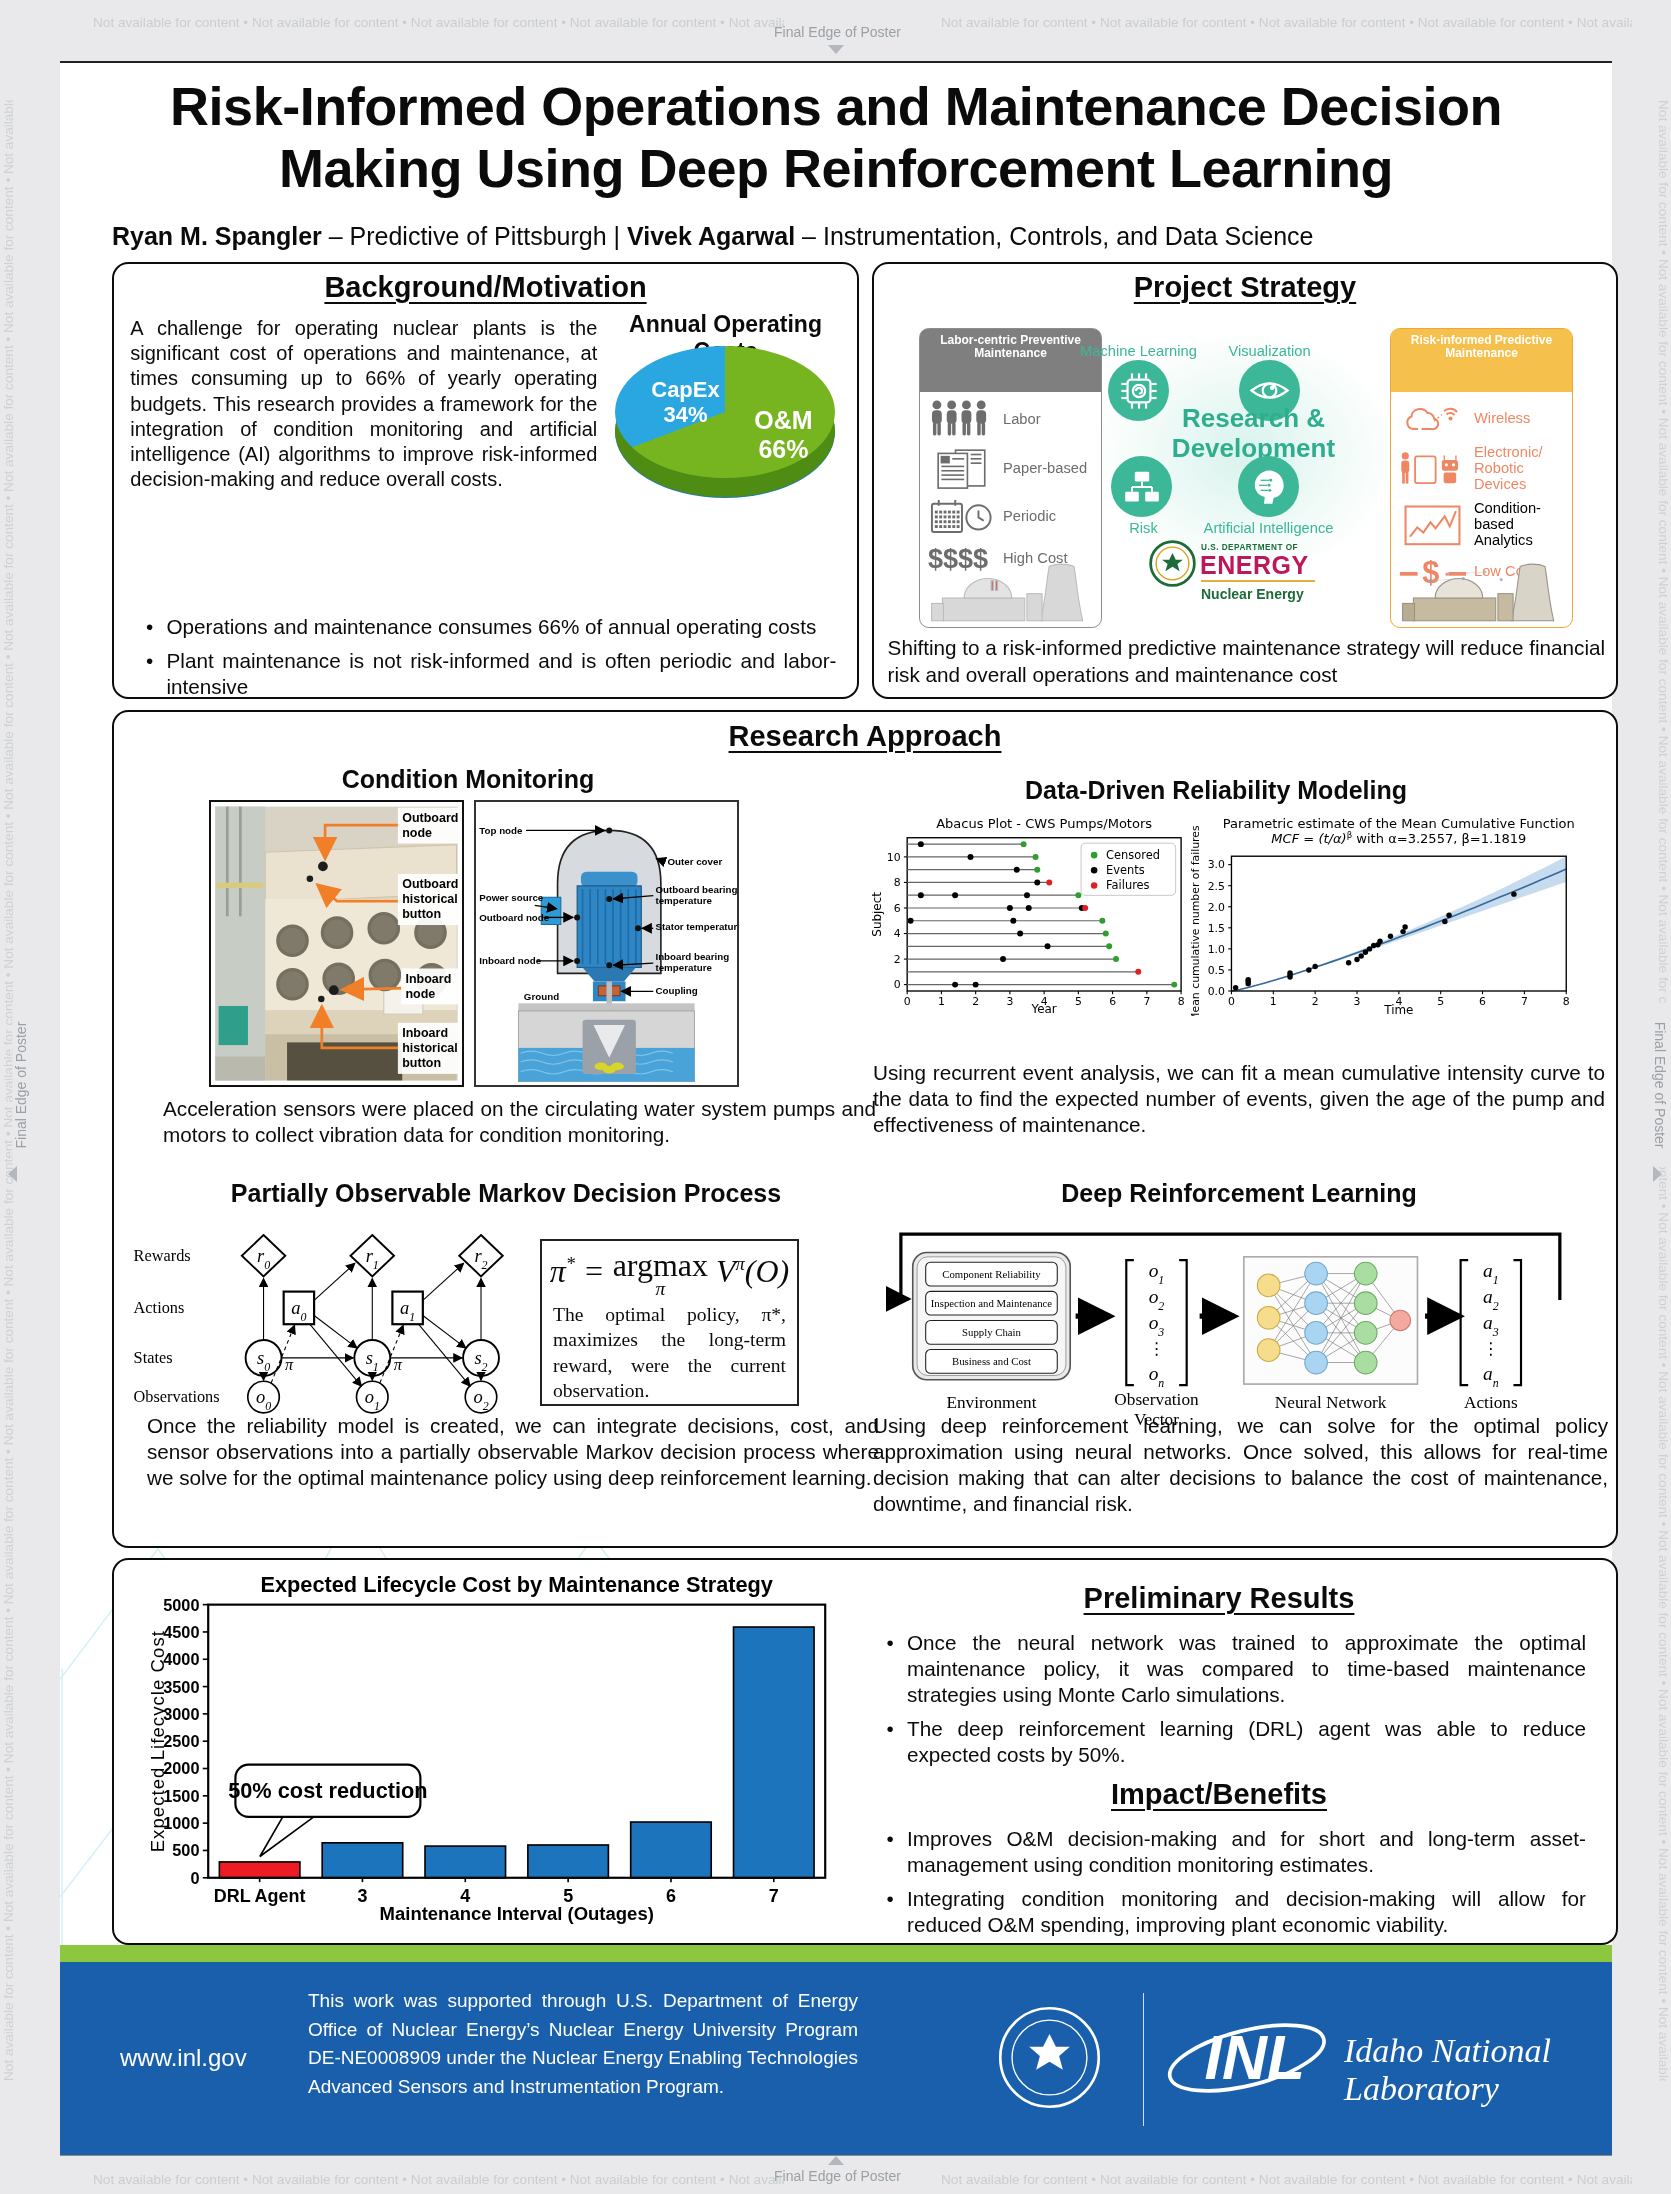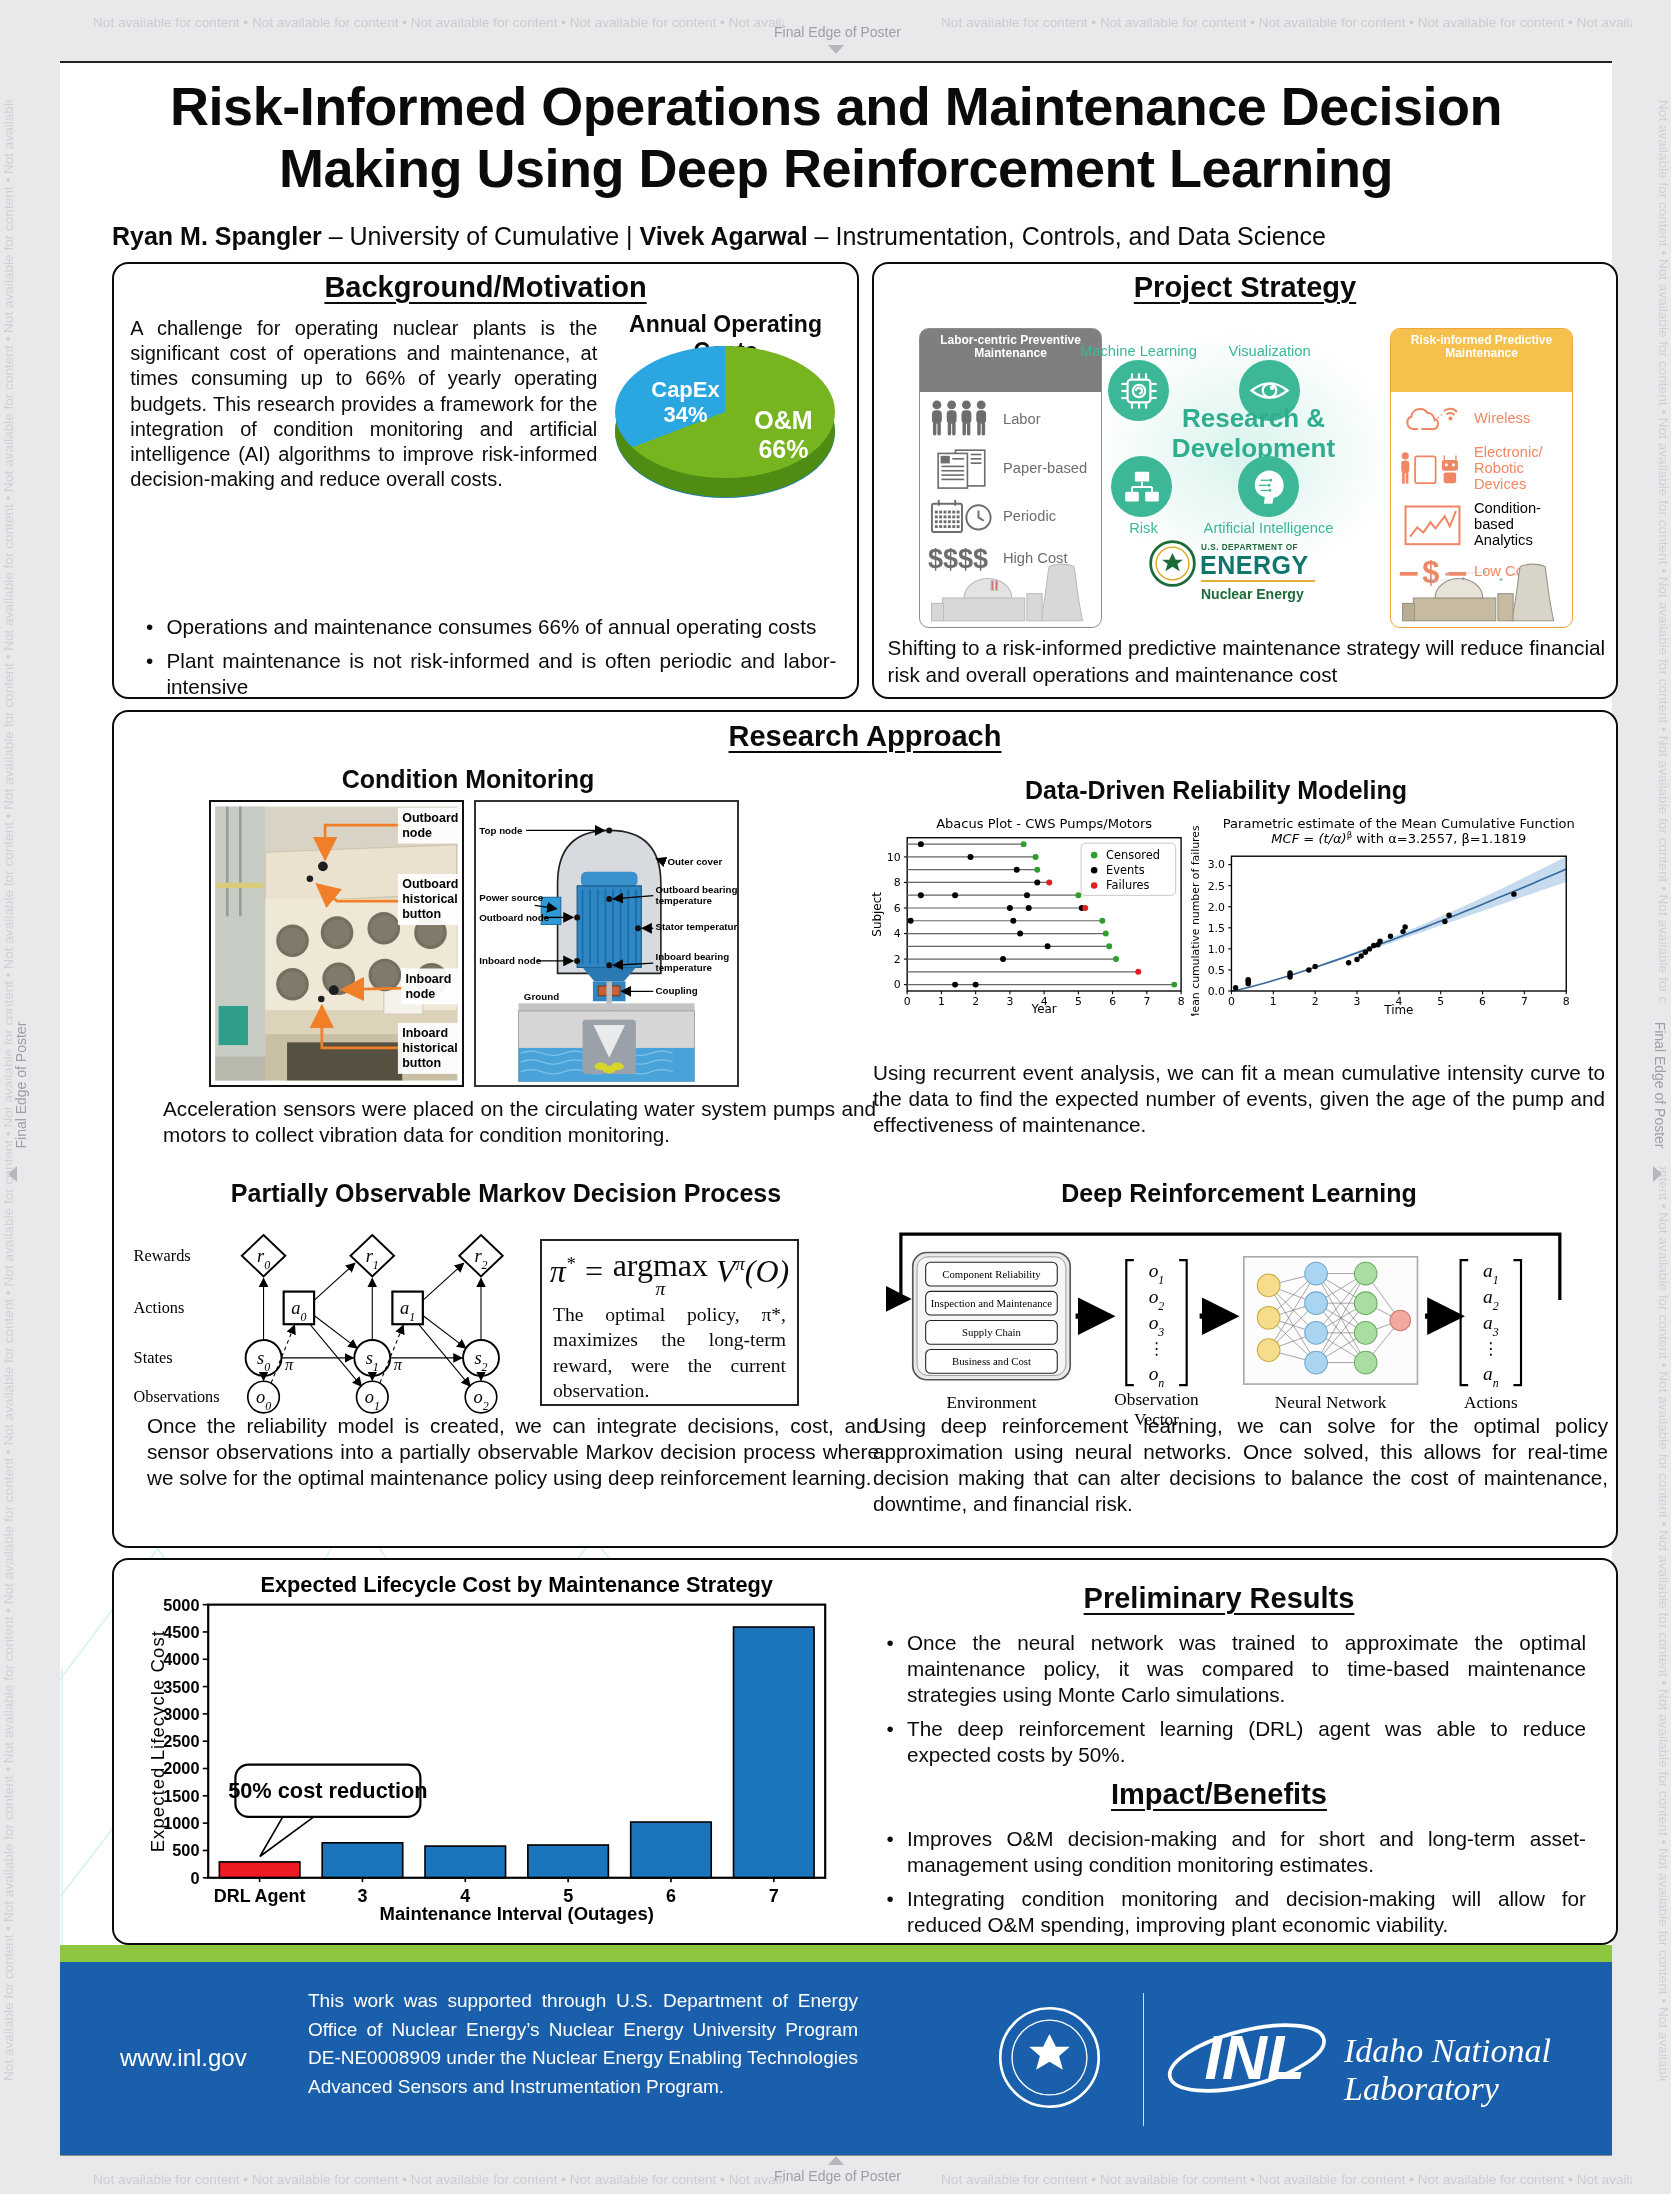--- a/index.html
+++ b/index.html
@@ -69,21 +69,21 @@
         <polyline points="0,620 180,380 360,640 540,300 760,660 980,360 1200,640"></polyline>
         <polyline points="0,1020 200,760 420,1040 640,700 900,1060 1140,760 1380,1050"></polyline>
         <polyline points="60,1450 260,1120 470,1440 700,1100 960,1440"></polyline>
         <line x1="4" y1="600" x2="4" y2="1200"></line>
       </g>
     </svg>
 
     <div class="ptitle" style="top:15.2px;">Risk-Informed Operations and Maintenance Decision</div>
     <div class="ptitle" style="top:77px;">Making Using Deep Reinforcement Learning</div>
     <div id="authors">
-      <b>Ryan M. Spangler</b><span> – University of Cumulative | </span><b>Vivek Agarwal</b><span> – Instrumentation, Controls, and Data Science</span>
+      <b>Ryan M. Spangler</b><span> – Predictive of Pittsburgh | </span><b>Vivek Agarwal</b><span> – Instrumentation, Controls, and Data Science</span>
     </div>
 
     <div class="pbox" style="left:52px;top:199px;width:743px;height:433px;">
       <div class="h2" style="top:6.5px;">Background/Motivation</div>
       <div class="body" style="left:16.3px;top:52px;width:467px;font-size:20px;">A challenge for operating nuclear plants is the significant cost of operations and maintenance, at times consuming up to 66% of yearly operating budgets. This research provides a framework for the integration of condition monitoring and artificial intelligence (AI) algorithms to improve risk-informed decision-making and reduce overall costs.</div>
 
       <div class="abs" style="left:493px;top:47px;width:237px;">
         <div style="text-align:center;font-size:23px;font-weight:700;">Annual Operating Costs</div>
         <div class="abs" id="pie-graph" style="left:0;top:35px;width:237px;height:180px;">
             <div style="position: absolute; left: 7.6px; top: 19.6px; width: 220px; height: 220px; border-radius: 50%; transform: scaleY(0.6); transform-origin: center top; background: rgb(30, 127, 174);"></div>
@@ -383,21 +383,21 @@
         </div>
       <div class="tc-label" style="left:329px;top:256px;width:131px;color:#3cb797;">Artificial Intelligence</div>
 
       <div class="abs" style="left:275px;top:276px;width:185px;height:65px;">
         <svg class="abs" style="left:0;top:0;" width="47" height="47" viewBox="0 0 86 86">
           <circle cx="43" cy="43" r="40" fill="#fff" stroke="#1c6b38" stroke-width="5"></circle>
           <circle cx="43" cy="43" r="30" fill="none" stroke="#d9a41b" stroke-width="2.5"></circle>
           <path d="M43 24 l6 12 h13 l-10 8 4 13 -13 -8 -13 8 4 -13 -10 -8 h13 z" fill="#1c6b38"></path>
         </svg>
         <div class="abs" style="left:52px;top:3.3px;font-size:8.2px;font-weight:700;color:#1c6b38;letter-spacing:0.5px;">U.S. DEPARTMENT OF</div>
-        <div class="abs" style="left:51px;top:11px;font-size:25px;font-weight:800;color:#0f766e;letter-spacing:0.5px;">ENERGY</div>
+        <div class="abs" style="left:51px;top:11px;font-size:25px;font-weight:800;color:#be185d;letter-spacing:0.5px;">ENERGY</div>
         <div class="abs" style="left:52px;top:40px;width:114px;height:2.2px;background:#e3b13a;"></div>
         <div class="abs" style="left:52px;top:46px;font-size:14px;font-weight:700;color:#1c6b38;">Nuclear Energy</div>
       </div>
 
       <div class="abs" style="left:13.6px;top:371px;width:718px;font-size:20.7px;line-height:1.3;">Shifting to a risk-informed predictive maintenance strategy will reduce financial risk and overall operations and maintenance cost</div>
     </div>
 
     <div class="pbox" style="left:52px;top:647px;width:1502px;height:834px;">
       <div class="h2" style="top:7.6px;">Research Approach</div>
 

